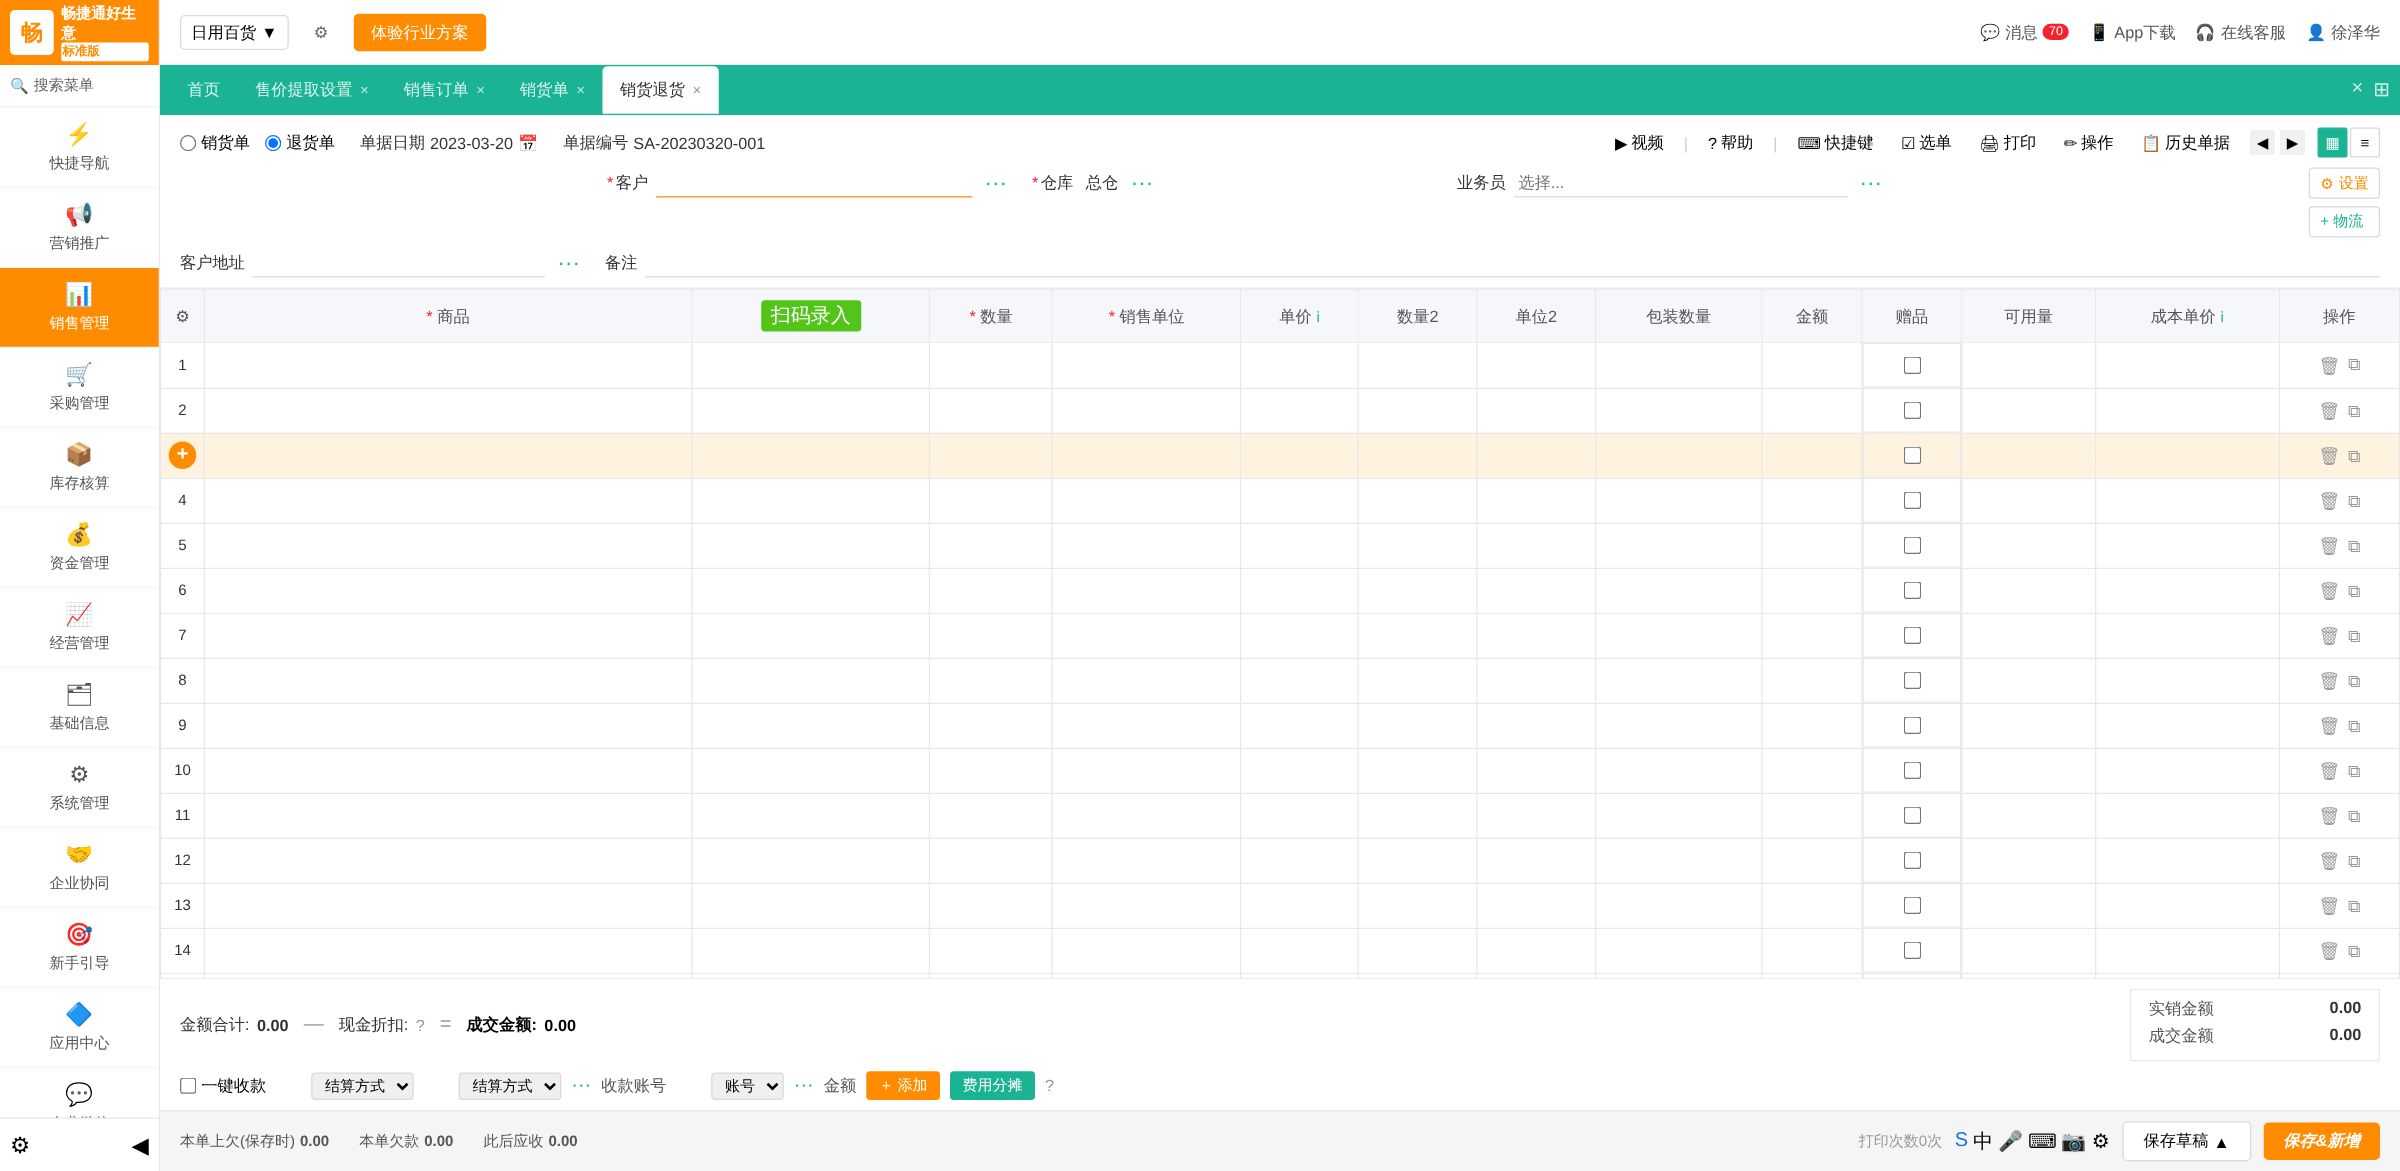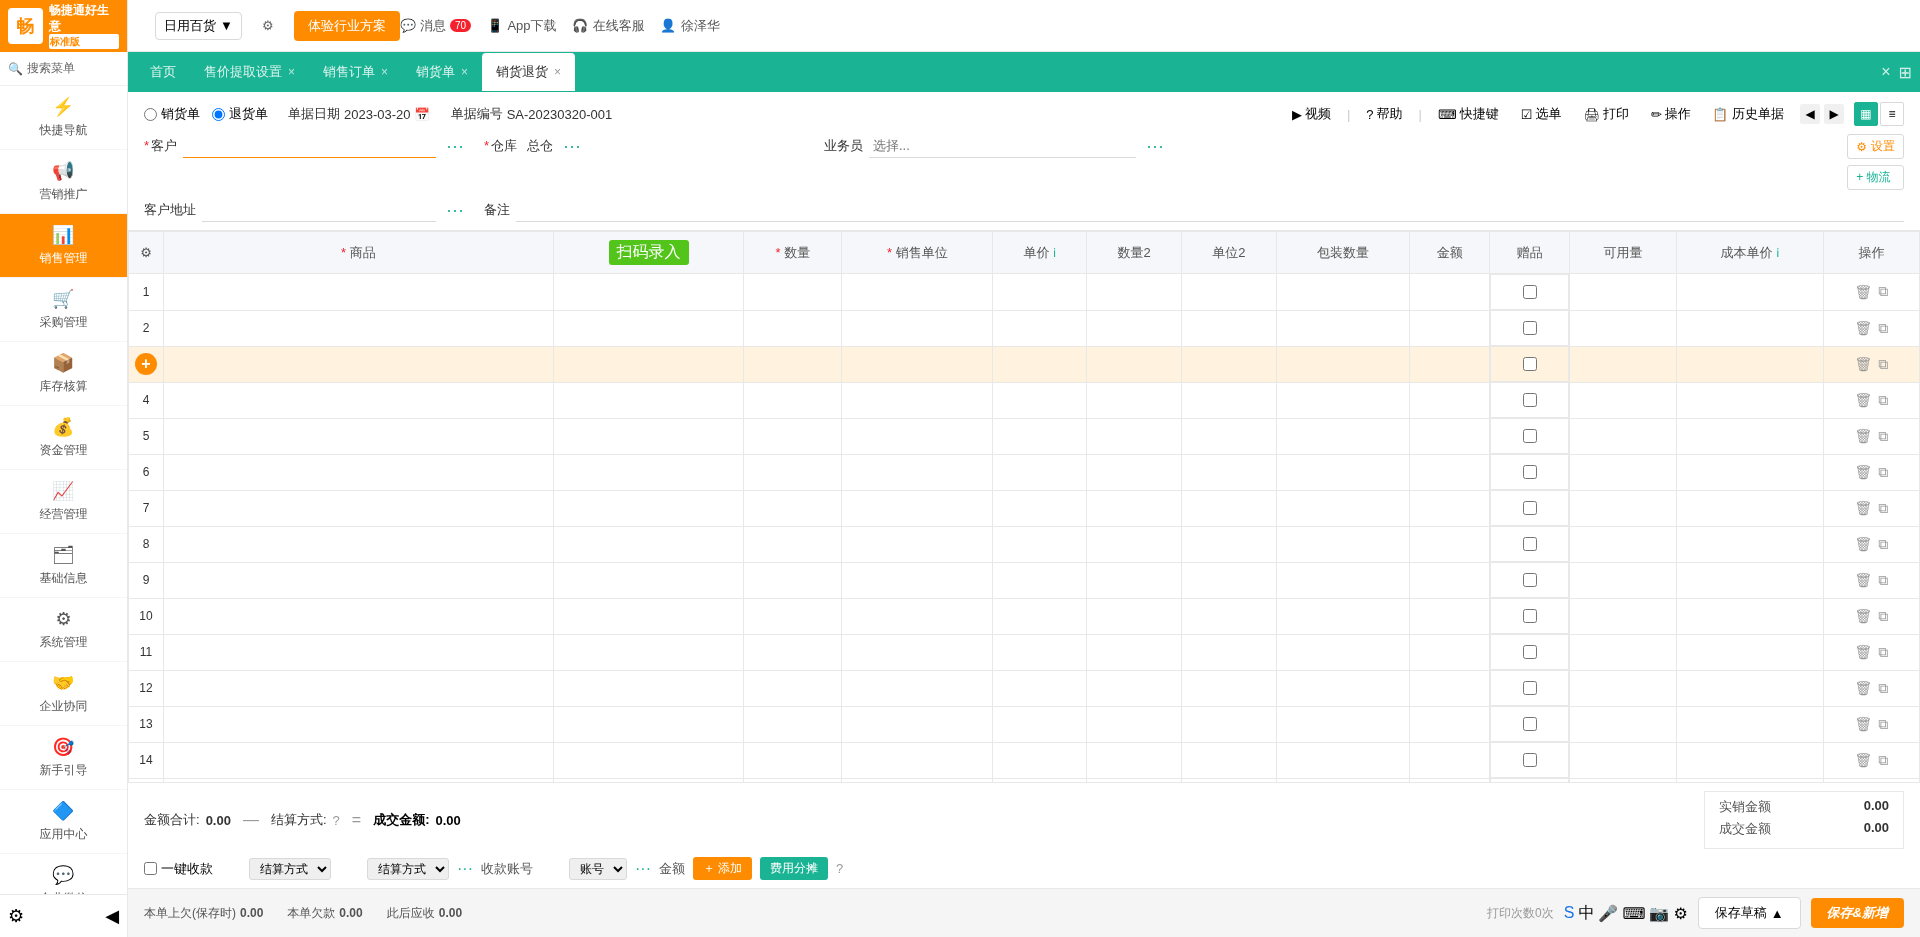--- a/index.html
+++ b/index.html
@@ -15,21 +15,21 @@
     .sidebar-nav { flex: 1; overflow-y: auto; }
     .sidebar-item { padding: 10px 8px; display: flex; flex-direction: column; align-items: center; gap: 4px; cursor: pointer; color: #555; font-size: 12px; border-bottom: 1px solid #f5f5f5; }
     .sidebar-item.active { background: #ff8c00; color: #fff; }
     .sidebar-item .icon { font-size: 18px; }
     .sidebar-bottom { padding: 10px 8px; display: flex; justify-content: space-between; border-top: 1px solid #e8e8e8; }
 
     
     .main { flex: 1; display: flex; flex-direction: column; height: 937px; overflow: hidden; }
 
     
-    .top-header { height: 52px; background: #fff; display: flex; align-items: center; padding: 0 27px; border-bottom: 1px solid #e8e8e8; }
+    .top-header { height: 52px; background: #fff; display: flex; align-items: center; justify-content: space-between; padding: 0 16px; border-bottom: 1px solid #e8e8e8; }
     .top-header-left { display: flex; align-items: center; gap: 12px; }
     .header-select { display: flex; align-items: center; gap: 4px; border: 1px solid #d9d9d9; border-radius: 4px; padding: 4px 8px; font-size: 13px; cursor: pointer; }
     .header-gear { width: 28px; height: 28px; display: flex; align-items: center; justify-content: center; cursor: pointer; color: #666; }
     .trial-btn { background: #ff8c00; color: #fff; border: none; border-radius: 4px; padding: 6px 14px; cursor: pointer; font-size: 13px; }
     .top-header-right { display: flex; align-items: center; gap: 16px; color: #555; font-size: 13px; }
     .header-msg { display: flex; align-items: center; gap: 4px; cursor: pointer; }
     .msg-badge { background: #f5222d; color: #fff; border-radius: 10px; font-size: 10px; padding: 1px 5px; }
 
     
     .tab-bar { background: #1ab394; display: flex; align-items: center; padding: 0 8px; min-height: 40px; }
@@ -307,21 +307,21 @@
             <div class="scroll-arrow">▶</div>
           </div>
           <div class="view-btns">
             <div class="view-btn active">▦</div>
             <div class="view-btn">≡</div>
           </div>
         </div>
       </div>
 
       <div style="display:flex; align-items:flex-start; justify-content:space-between; margin-bottom:8px;">
-        <div style="display:flex; gap:20px; flex:1;">
+        <div style="display:flex; gap:20px; flex:1;justify-content:center;">
           <div class="form-field" style="max-width:320px;">
             <span class="form-label required">客户</span>
             <input class="form-input" type="text" style="border-bottom: 1px solid rgb(255, 140, 0);">
             <span class="form-dots">···</span>
           </div>
           <div class="form-field" style="max-width:320px;">
             <span class="form-label required">仓库</span>
             <span style="margin-left:4px; color:#333; font-size:13px;">总仓</span>
             <span class="form-dots">···</span>
           </div>
@@ -747,21 +747,21 @@
     </div>
 
     <div class="footer-area">
       <div class="footer-row1">
         <div class="footer-amount">
           <span>金额合计:</span>
           <span class="footer-amount-val">0.00</span>
         </div>
         <span class="footer-minus">—</span>
         <div class="footer-amount">
-          <span>结算方式:</span>
+          <span>现金折扣:</span>
           <span style="color:#999; cursor:pointer;">?</span>
         </div>
         <span class="footer-equals">=</span>
         <div class="footer-result">
           <span>成交金额:</span>
           <span>0.00</span>
         </div>
 
         <div style="margin-left:auto; background:#fff; border:1px solid #e8e8e8; padding:6px 14px; font-size:13px; min-width:200px;">
           <div class="summary-row">

